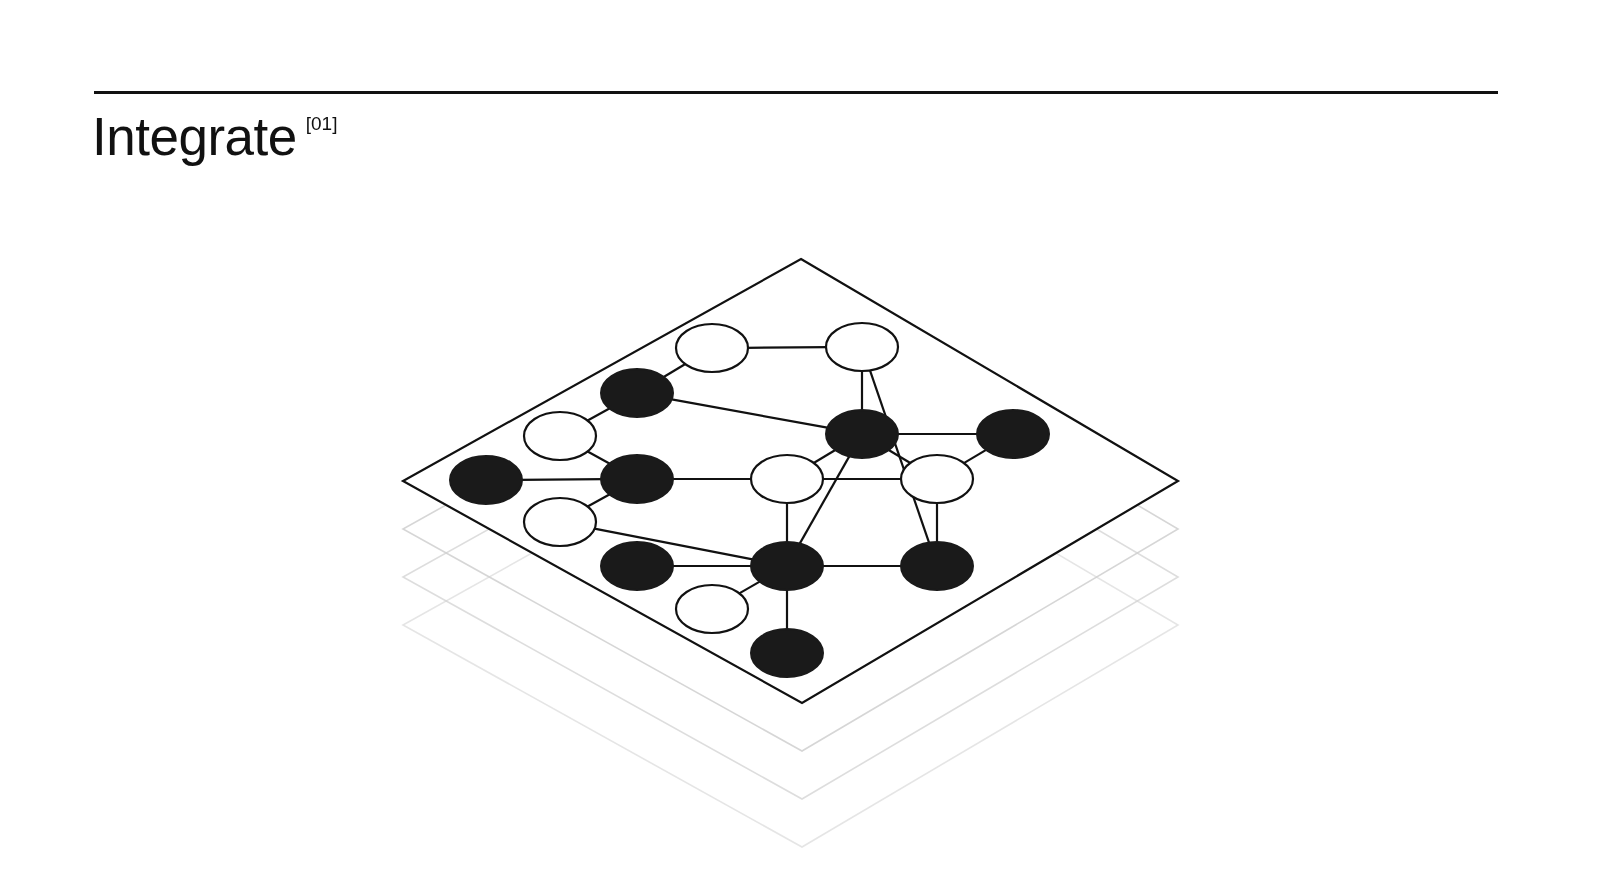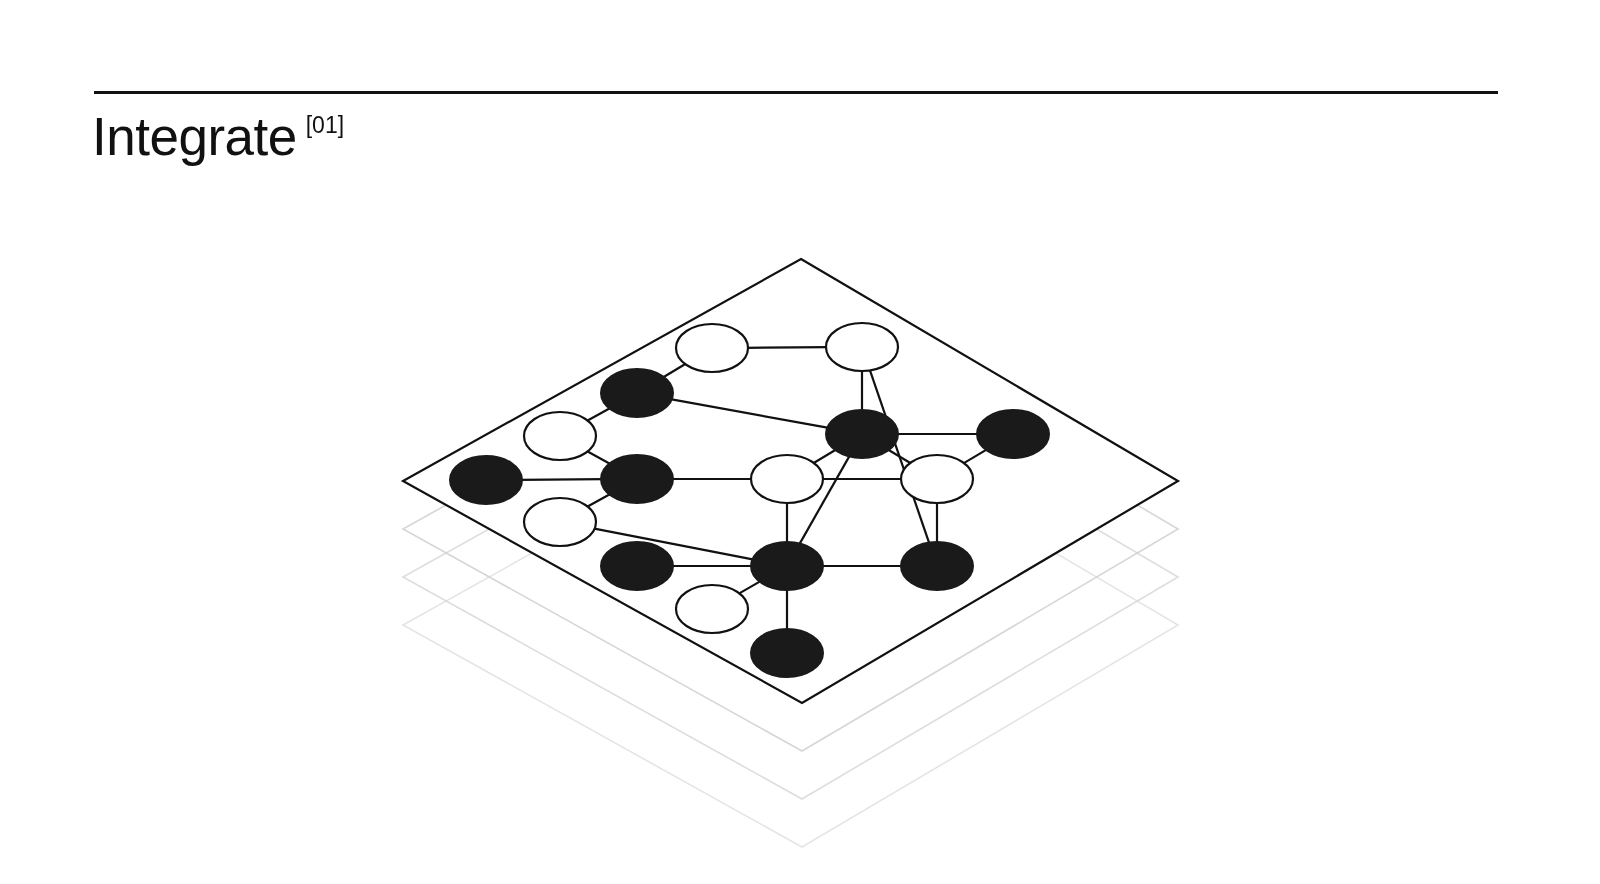--- a/index.html
+++ b/index.html
@@ -41,21 +41,21 @@
     line-height: 1;
   }
   .title-text {
     font-size: 53px;
     font-weight: 400;
     letter-spacing: -0.5px;
     color: #111111;
     display: block;
   }
   .title-sup {
-    font-size: 23px;
+    font-size: 19px;
     font-weight: 400;
     color: #111111;
     margin-left: 9px;
     margin-top: 4px;
     display: block;
   }
   .figure-wrap {
     position: absolute;
     left: 0;
     top: 0;

